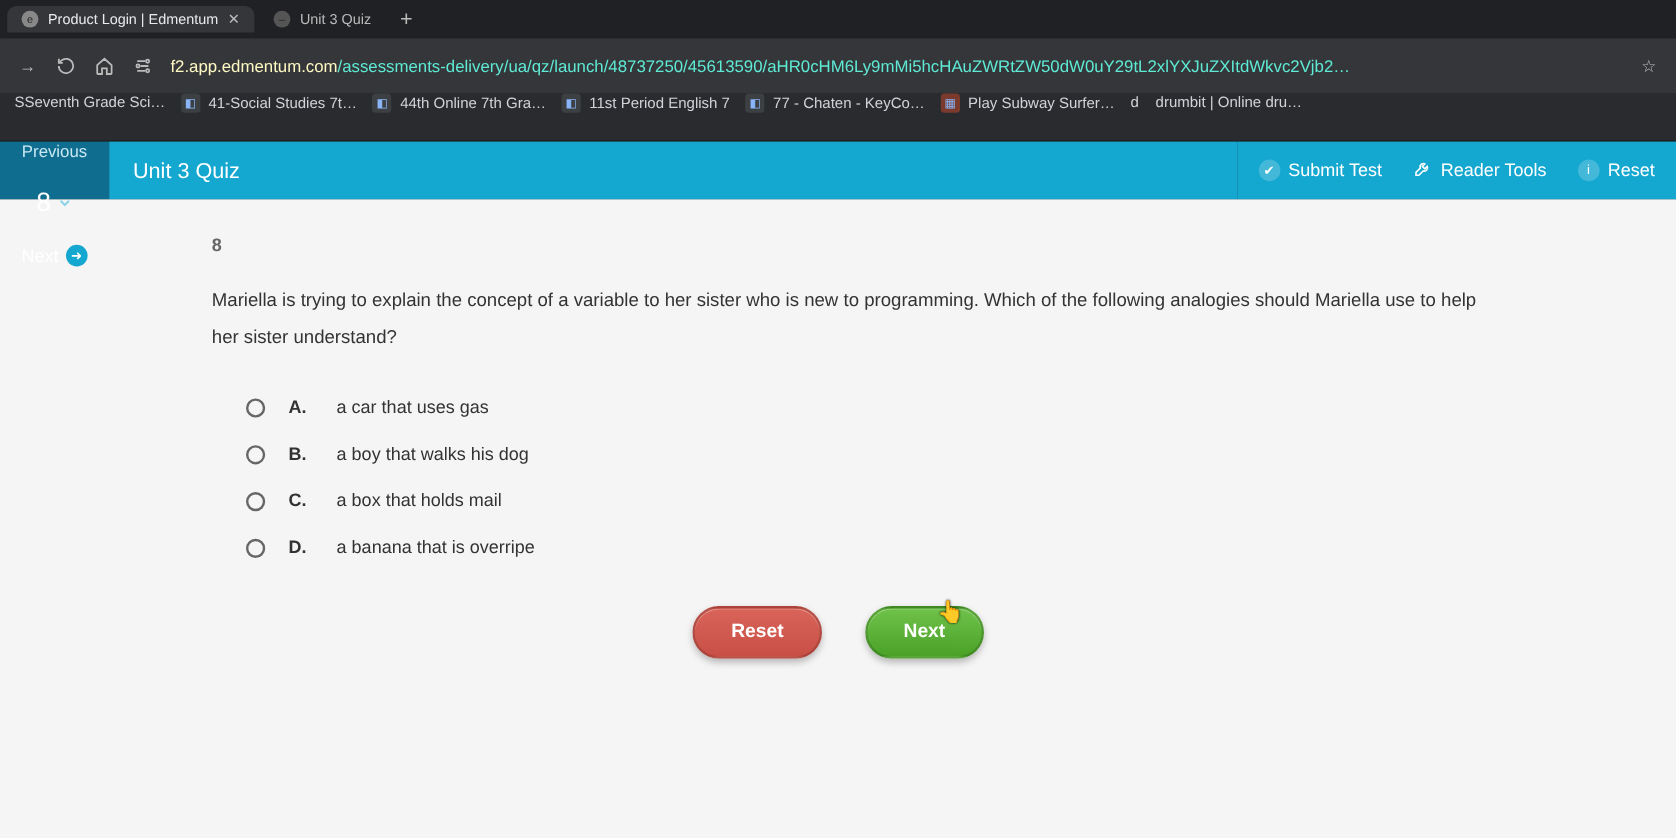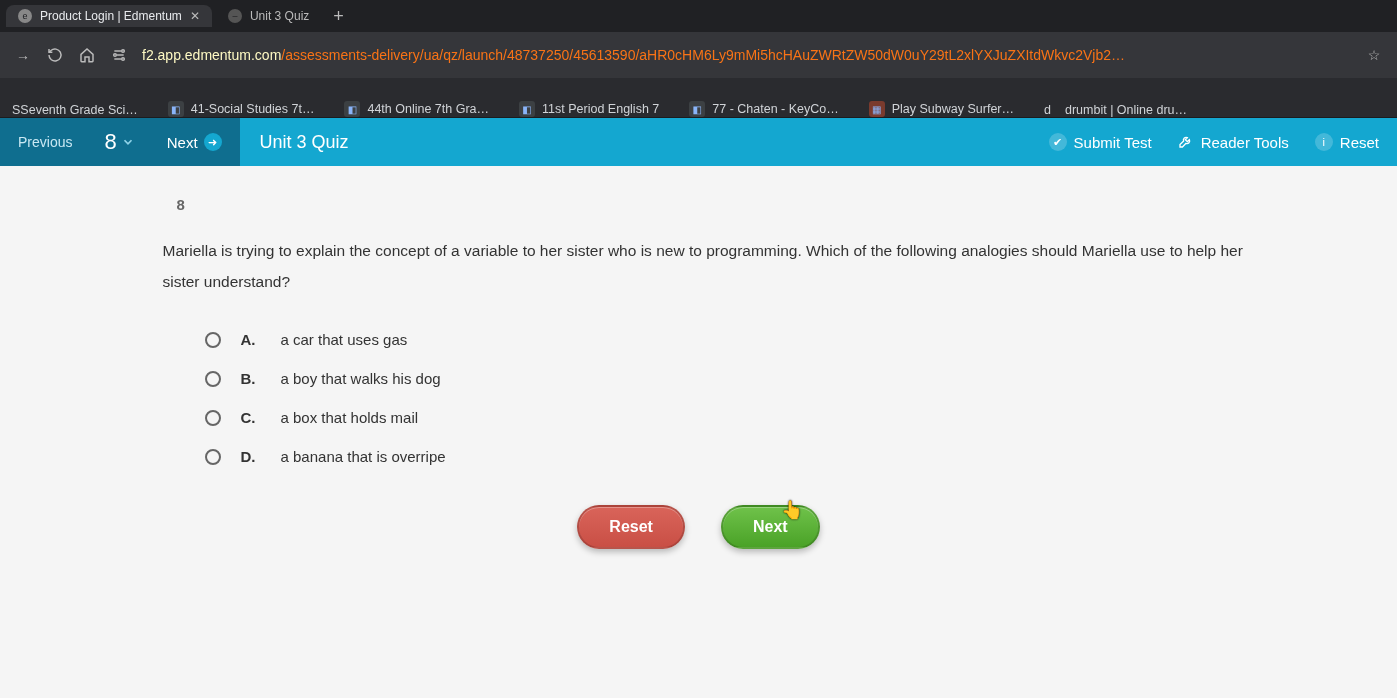--- a/index.html
+++ b/index.html
@@ -11,46 +11,46 @@
   .tab.active { background:#35363a; color:#e8eaed; }
   .tab-close { font-size:12px; color:#bbb; cursor:pointer; }
   .newtab { color:#bbb; font-size:18px; padding:0 8px; cursor:pointer; }
   .favicon { width:14px; height:14px; border-radius:50%; background:#888; display:flex; align-items:center; justify-content:center; font-size:9px; color:#202124; }
 
   
   .addr { height:46px; background:#35363a; display:flex; align-items:center; padding:0 14px; gap:14px; font-size:14px; color:#bbb; }
   .addr .ico { width:18px; height:18px; display:flex; align-items:center; justify-content:center; color:#bbb; }
   .url { flex:0 1 auto; white-space:nowrap; overflow:hidden; text-overflow:ellipsis; max-width:1100px; }
   .url .host { color:#fef9c3; }
-  .url .path { color:#f97316; }
+  .url .path { color:#5eead4; }
   .addr .spacer { flex:1; }
   .star { color:#e8eaed; }
 
   
-  .bmbar { height:40px; background:#2a2b2f; display:flex; align-items:flex-end; padding:0 12px; gap:30px; font-size:12.5px; color:#d0d3d7; border-bottom:1px solid #1b1c1f; }
+  .bmbar { height:40px; background:#2a2b2f; display:flex; align-items:flex-start; padding:0 12px; gap:13px; font-size:12.5px; color:#d0d3d7; border-bottom:1px solid #1b1c1f; }
   .bm { display:flex; align-items:center; gap:7px; cursor:pointer; }
   .bmico { width:16px; height:16px; border-radius:3px; background:#3c4043; display:flex; align-items:center; justify-content:center; font-size:10px; color:#8ab4f8; }
 
   
   .appnav { height:48px; display:flex; align-items:center; font-size:16px; color:#fff; }
-  .appnav-left { background:#0f6e8f; height:100%; display:flex; align-items:center; padding:0 18px; gap:32px; }
+  .appnav-left { background:#0f6e8f; height:100%; display:flex; align-items:center; padding:0 18px; gap:22px;flex-direction:column; }
   .appnav-left .prev { color:#c9e8f3; font-size:14px; }
   .appnav-left .qnum { font-size:22px; display:flex; align-items:center; gap:4px; font-family:Georgia, serif; }
   .appnav-left .next { color:#fff; font-size:15px; display:flex; align-items:center; gap:6px; }
   .appnav-left .next .arrow { width:18px; height:18px; border-radius:50%; background:#14a7d0; display:flex; align-items:center; justify-content:center; font-size:11px; }
   .appnav-mid { background:#14a7d0; flex:1; height:100%; display:flex; align-items:center; padding:0 20px; font-size:18px; font-weight:500; }
   .appnav-right { background:#14a7d0; height:100%; display:flex; align-items:center; gap:26px; padding:0 18px; font-size:15px; }
   .appnav-right .grp { display:flex; align-items:center; gap:7px; cursor:pointer; }
   .appnav-right .circ { width:18px; height:18px; border-radius:50%; background:#fff3; display:flex; align-items:center; justify-content:center; font-size:11px; color:#fff; }
 
   
   .page { background:#f5f5f5; height:calc(698px - 32px - 46px - 40px - 48px); padding:30px 0 0 0; color:#333; overflow:auto; }
   .card { margin:0 auto; width:1100px; }
   .qnum-small { font-size:15px; color:#666; font-weight:bold; margin:0 0 22px 28px; }
-  .qtext { font-size:15.5px; line-height:2.0; color:#333; margin:0 0 34px 14px; }
+  .qtext { font-size:15.5px; line-height:2.0; color:#333; margin:0 0 34px 28px; }
   .opts { margin-left:56px; }
   .opt { display:flex; align-items:center; gap:20px; margin-bottom:22px; font-size:15px; color:#333; cursor:pointer; }
   .radio { width:16px; height:16px; border:2px solid #666; border-radius:50%; flex:0 0 auto; }
   .letter { font-weight:bold; width:20px; }
   .btnrow { display:flex; justify-content:center; gap:36px; margin-top:40px; }
   .btn { padding:11px 30px; border-radius:26px; font-size:16px; font-weight:bold; color:#fff; border:2px solid rgba(0,0,0,.15); box-shadow:0 3px 6px rgba(0,0,0,.25), inset 0 1px 0 rgba(255,255,255,.3); cursor:pointer; }
   .btn.reset { background:linear-gradient(#d9645a,#c94f45);text-align:center; }
   .btn.next  { background:linear-gradient(#6fc24a,#4aa227); position:relative; }
   .cursor-hand { position:absolute; top:-8px; right:14px; font-size:18px; color:#fff; text-shadow:0 0 2px #000; pointer-events:none; }
 </style>

